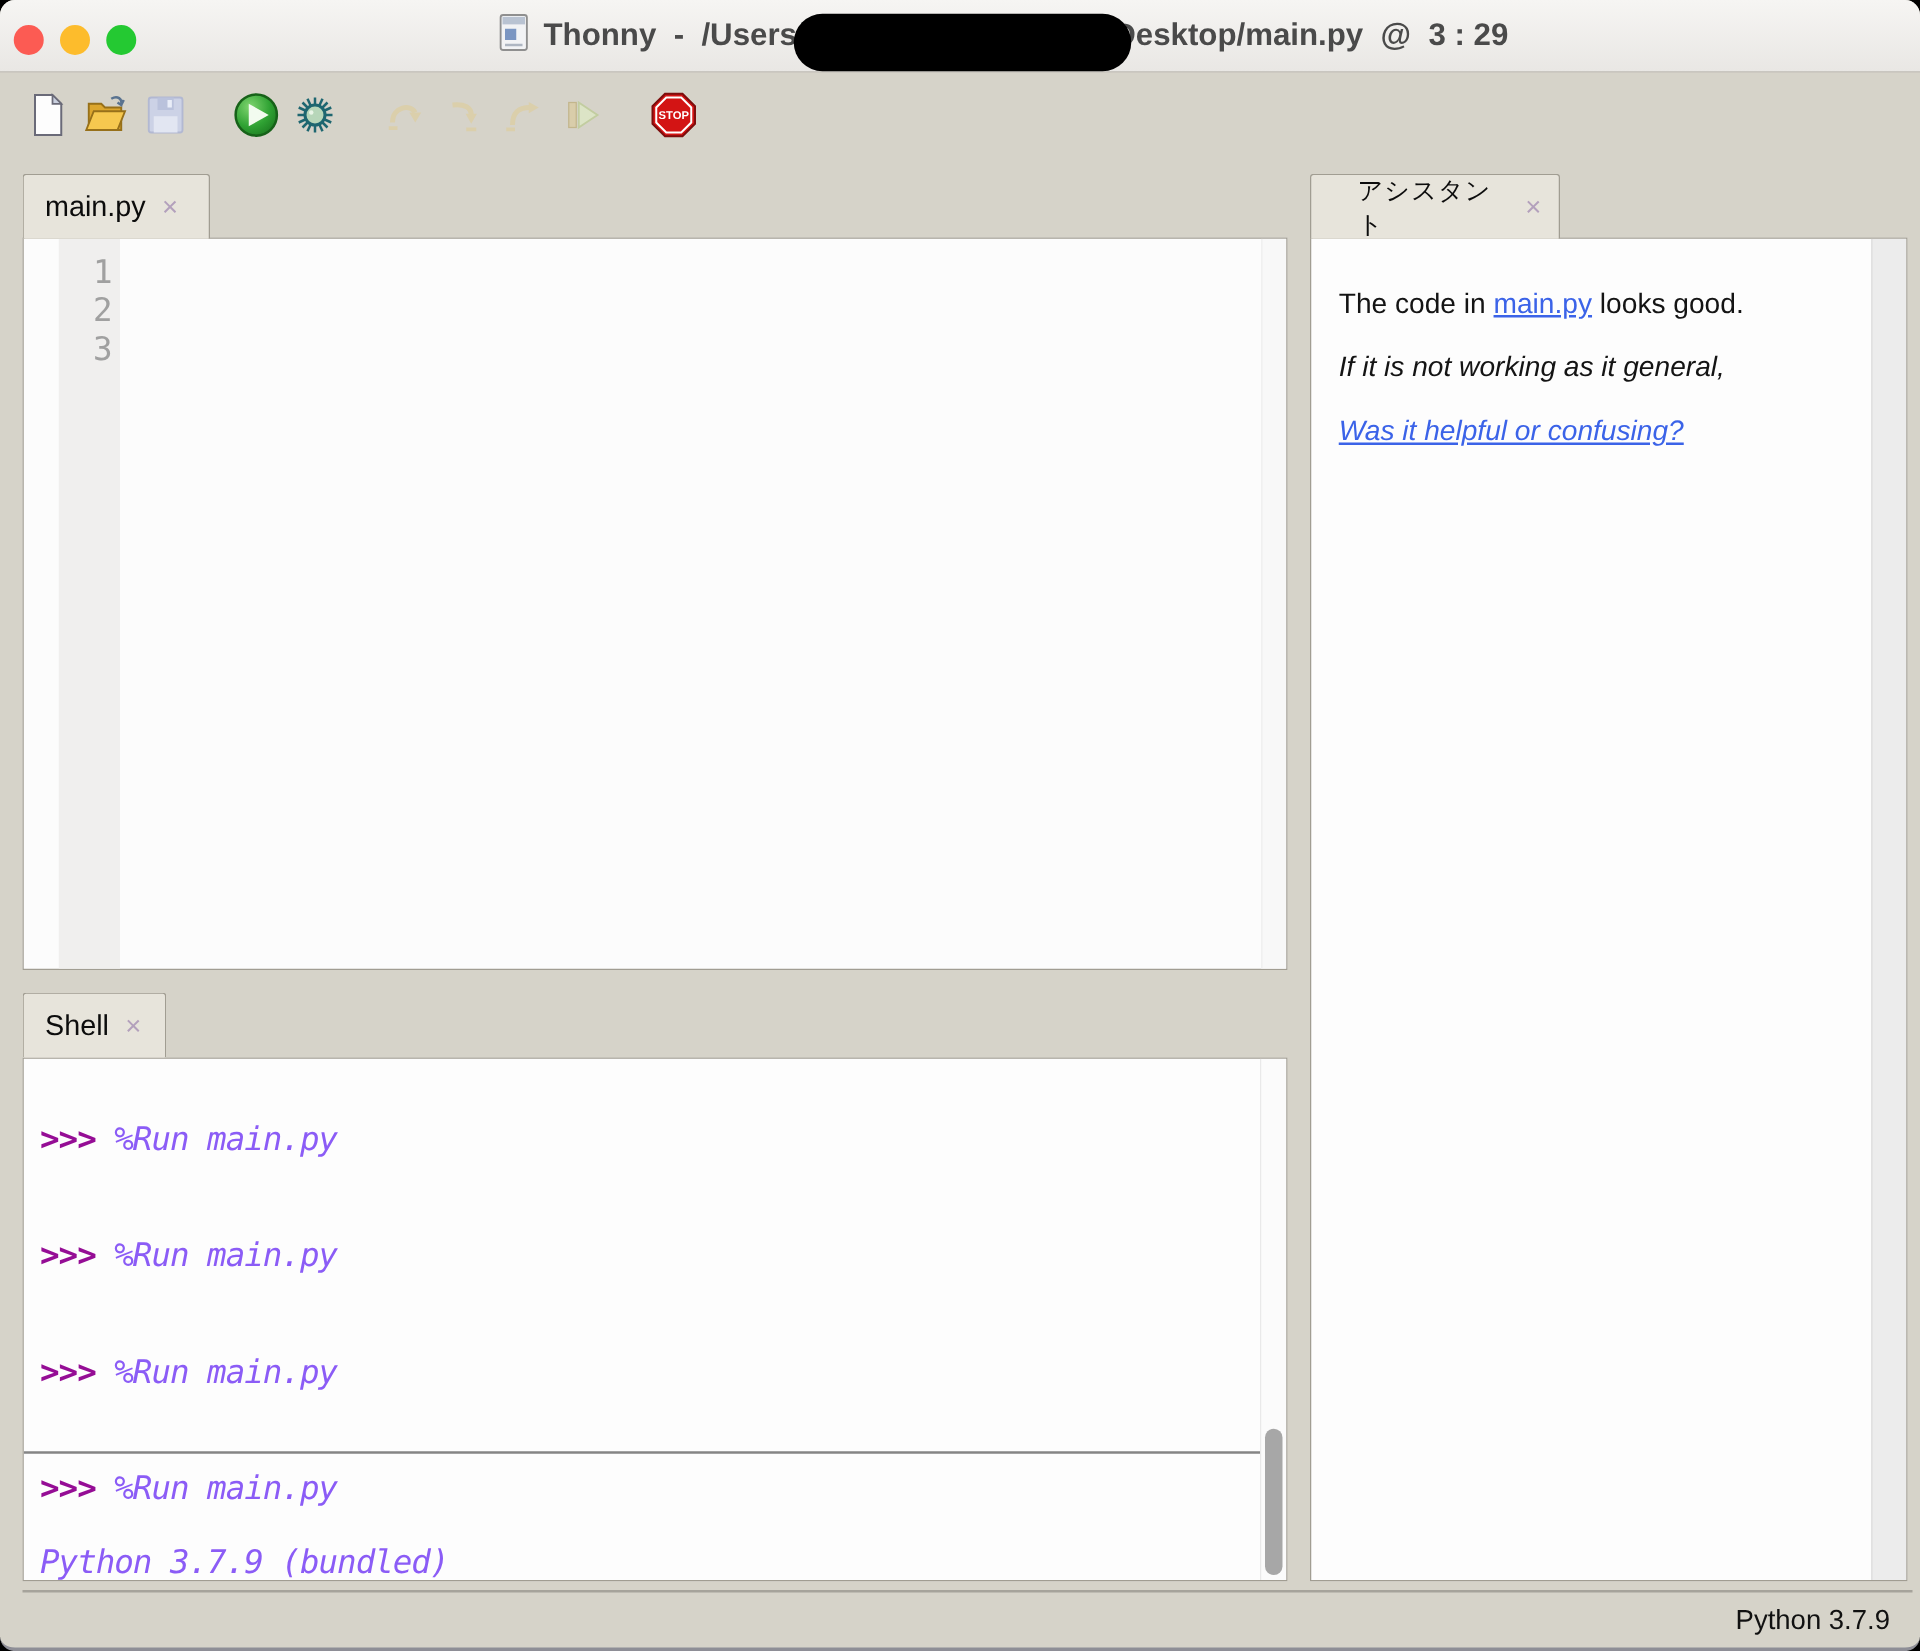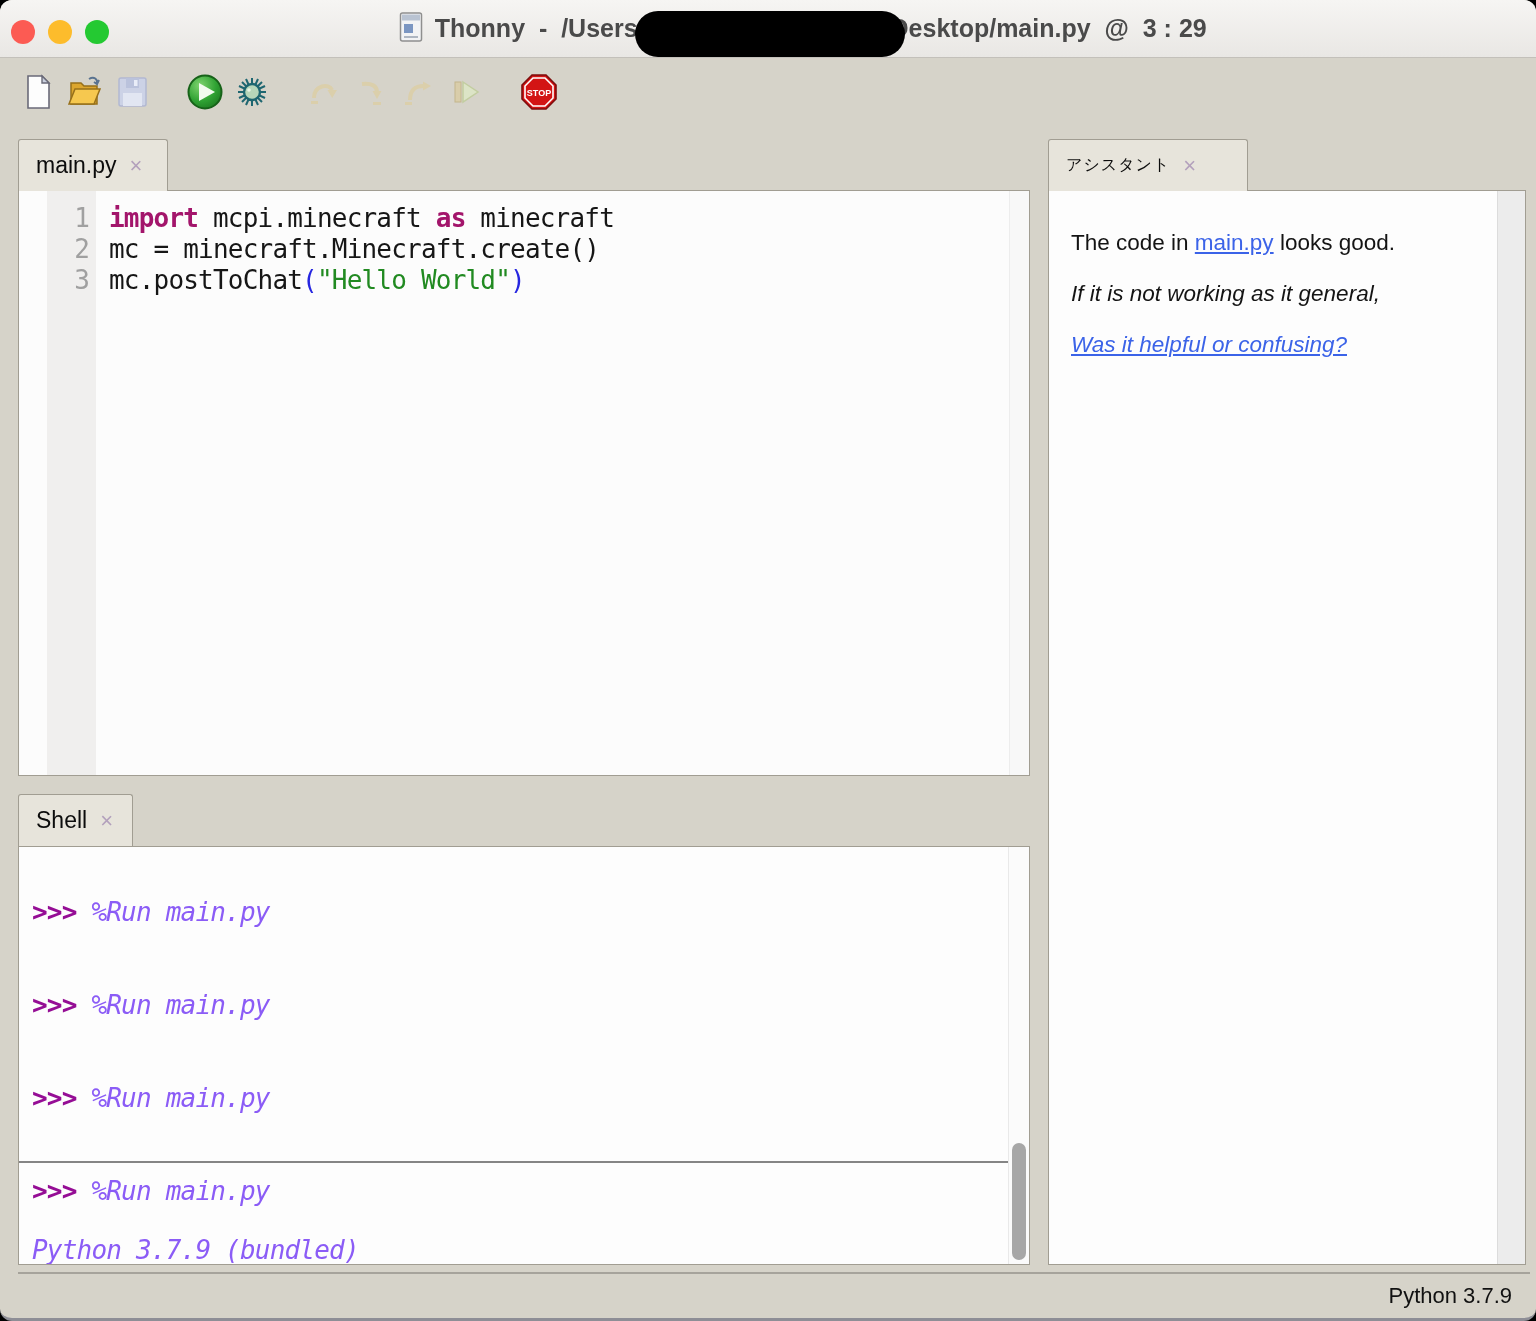--- a/index.html
+++ b/index.html
@@ -36,21 +36,21 @@
   
   .tab { position:absolute; height:52px; background:#e7e4db;
          border:1px solid #a19d92; border-bottom:none; border-radius:3px 3px 0 0;
          display:flex; align-items:center; padding:0 14px 0 17px; z-index:3; }
   .tab-label { font-size:23px; color:#0c0c0c; }
   .tab-close { font-size:22px; color:#b3a0bc; margin-left:13px; line-height:1;
                cursor:default; }
   .tab-main   { left:18px;  top:139px; width:150px; }
   .tab-shell  { left:18px;  top:794px; width:115px; }
   .tab-assist { left:1048px; top:139px; width:200px; }
-  .tab-assist .tab-label { font-size:16px; letter-spacing:1px; }
+  .tab-assist .tab-label { font-size:20px; letter-spacing:1px;margin-left:20px; }
 
   
   .editor-box { position:absolute; left:18px; top:190px; width:1012px; height:586px;
                 background:#fcfcfc; border:1px solid #a19d92; overflow:hidden; }
   .gutter { position:absolute; left:28px; top:0; bottom:0; width:49px;
             background:#f0efee; padding-top:12px; text-align:right;
             font-family:"DejaVu Sans Mono", monospace; font-size:26px;
             line-height:31px; color:#a0a0a0; padding-right:6px; }
   .code-area { position:absolute; left:77px; top:0; right:20px; bottom:0;
                padding:12px 0 0 13px; font-family:"DejaVu Sans Mono", monospace;
@@ -237,25 +237,20 @@
       <span class="tab-label">main.py</span>
       <span class="tab-close">×</span>
     </div>
 
     <div class="editor-box">
       <div class="gutter">
         <div>1</div>
         <div>2</div>
         <div>3</div>
       </div>
-      <div class="code-area">
-        <div class="code-line"><span class="kw">import</span><span> mcpi.minecraft </span><span class="kw">as</span><span> minecraft</span></div>
-        <div class="code-line"><span>mc = minecraft.Minecraft.create()</span></div>
-        <div class="code-line"><span>mc.postToChat</span><span class="paren">(</span><span class="str">"Hello World"</span><span class="paren">)</span></div>
-      </div>
       <div class="editor-scroll"></div>
     </div>
 
     <div class="tab tab-shell">
       <span class="tab-label">Shell</span>
       <span class="tab-close">×</span>
     </div>
 
     <div class="shell-box">
       <div class="shell-lines">

